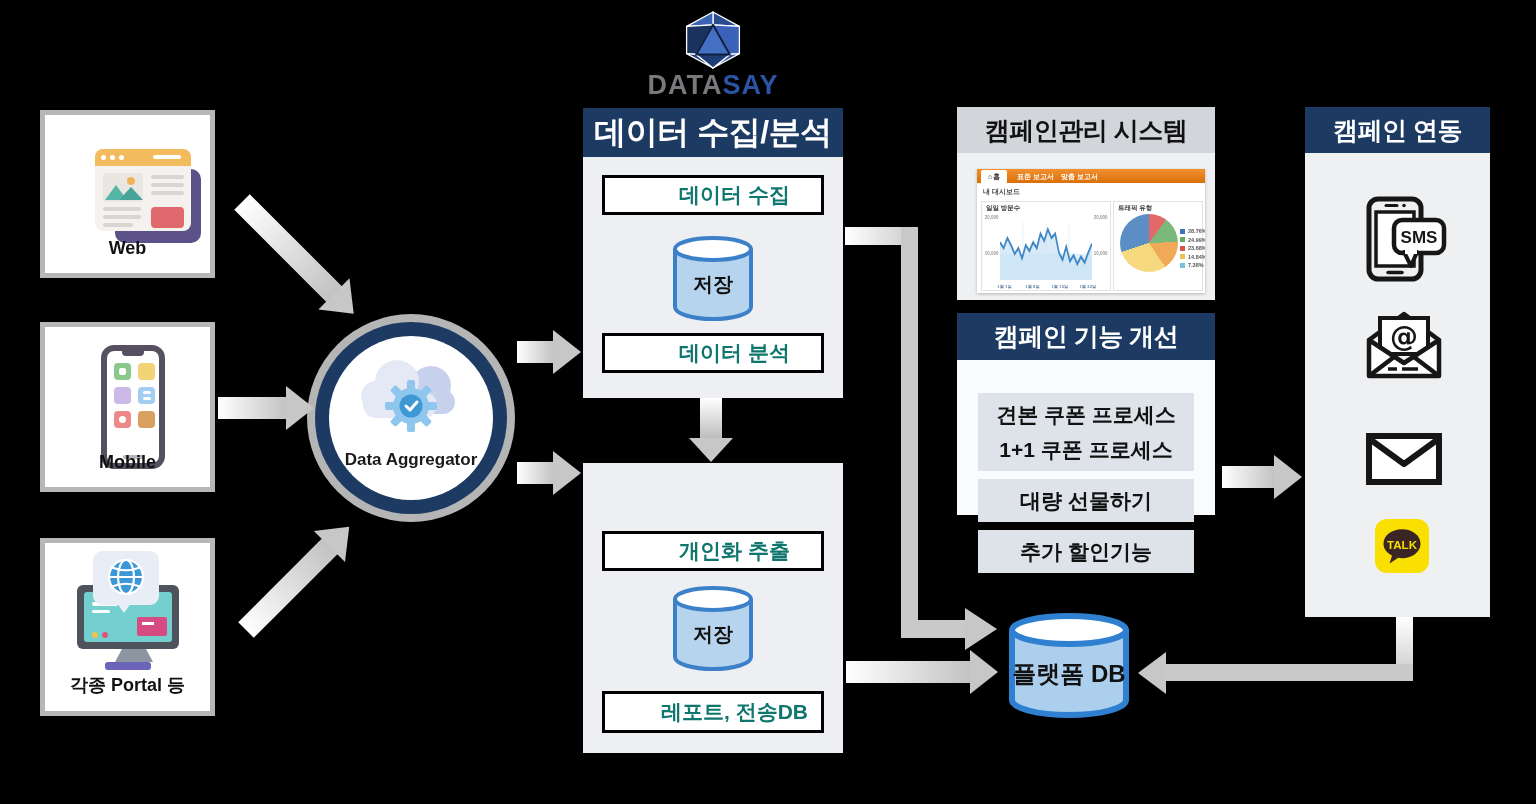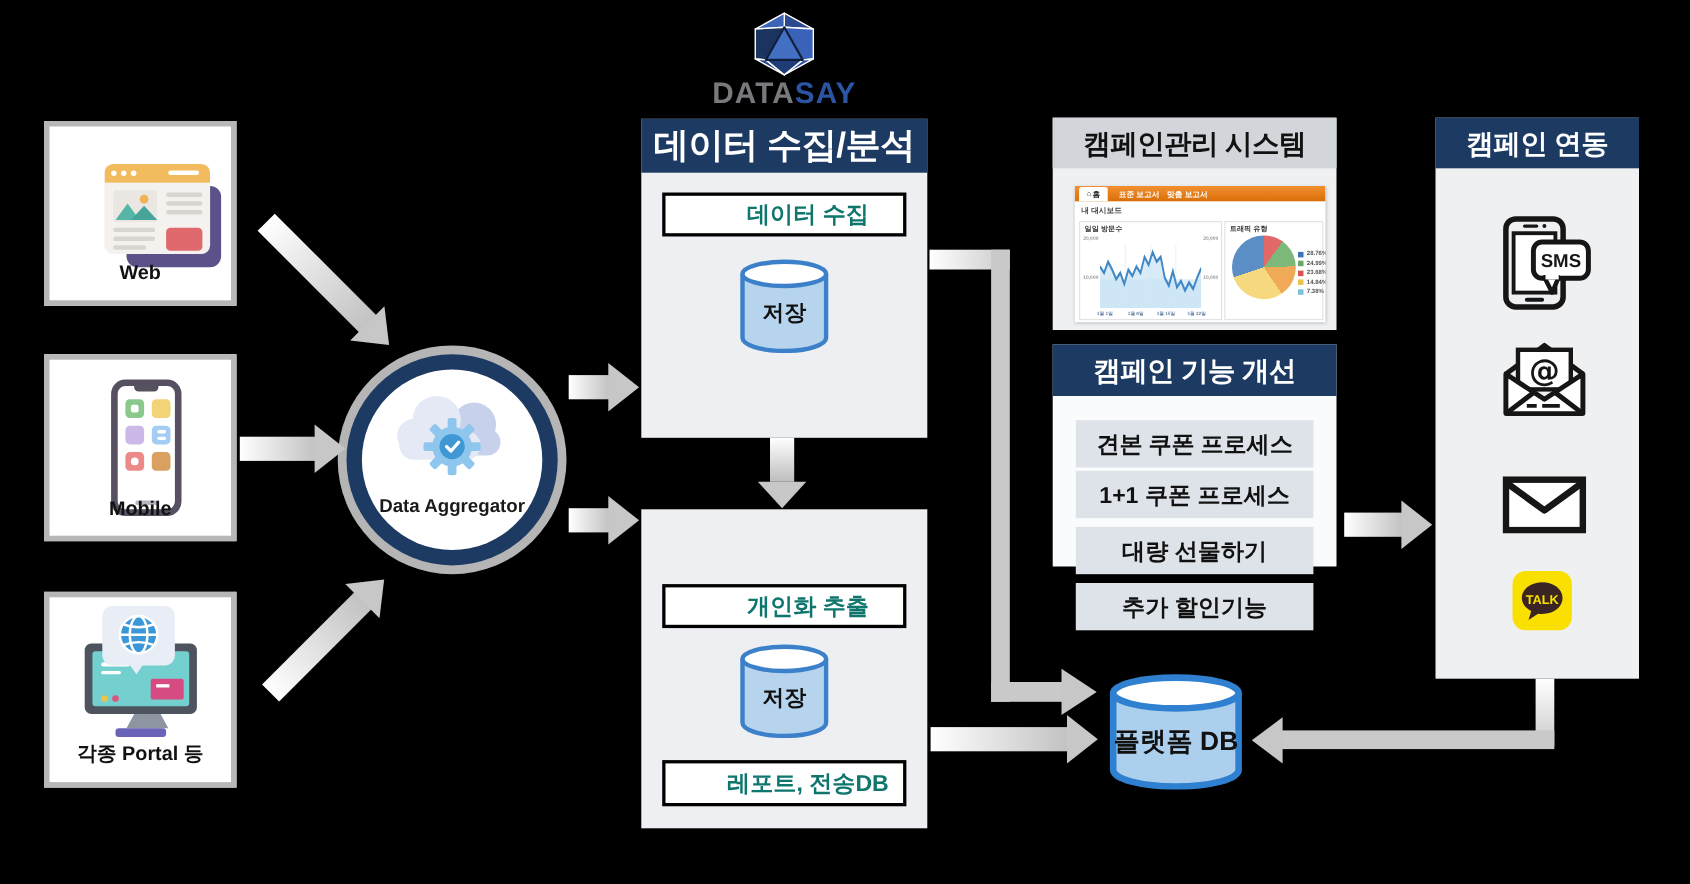--- a/index.html
+++ b/index.html
@@ -256,20 +256,21 @@
   <div class="abs panel" style="left:583px;top:108px;width:260px;height:290px;background:#edeff2;">
     <div class="panel-header navy" style="height:49px;">데이터 수집/분석</div>
     <div class="white-box" style="left:19px;top:67px;width:222px;height:40px;">데이터 수집</div>
     <div class="abs" style="left:87px;top:127px;width:86px;height:86px;">
       <svg width="86" height="86" viewBox="0 0 86 86">
         <path d="M5 14 v58 a38 12 0 0 0 76 0 V14" fill="#b7d4ee" stroke="#3b80c9" stroke-width="4"></path>
         <ellipse cx="43" cy="14" rx="38" ry="11" fill="#fff" stroke="#3b80c9" stroke-width="4"></ellipse>
       </svg>
       <div class="cyl-label" style="top:36px;font-size:20px;">저장</div>
     </div>
+    <div class="white-box" style="left:19px;top:225px;width:222px;height:40px;">데이터 분석</div>
   </div>
 
   <div class="arrow-down" style="left:689px;top:398px;">
       <div class="shaft"></div>
       <div class="head"></div>
     </div>
 
   <div class="abs panel" style="left:583px;top:463px;width:260px;height:290px;background:#edeff2;">
     <div class="white-box" style="left:19px;top:68px;width:222px;height:40px;">개인화 추출</div>
     <div class="abs" style="left:87px;top:122px;width:86px;height:86px;">
@@ -352,21 +353,21 @@
         <div class="legend-row">
             <div class="legend-sq" style="background: rgb(123, 192, 222);"></div>
             <div class="legend-tx">7.38%</div>
           </div>
       </div>
     </div>
   </div>
 
   <div class="abs panel" style="left:957px;top:313px;width:258px;height:202px;background:#fafbfc;">
     <div class="panel-header navy" style="height:47px;font-size:25px;">캠페인 기능 개선</div>
-    <div class="gray-item" style="left:21px;top:69px;width:216px;height:43px;font-family:Liberation Serif, serif;">견본 쿠폰 프로세스</div>
+    <div class="gray-item" style="left:21px;top:80px;width:216px;height:43px;">견본 쿠폰 프로세스</div>
     <div class="gray-item" style="left:21px;top:115px;width:216px;height:43px;">1+1 쿠폰 프로세스</div>
     <div class="gray-item" style="left:21px;top:166px;width:216px;height:43px;">대량 선물하기</div>
     <div class="gray-item" style="left:21px;top:217px;width:216px;height:43px;">추가 할인기능</div>
   </div>
 
   <div class="arrow" style="left:1222px;top:455px;width:80px;">
       <div class="shaft"></div>
       <div class="head"></div>
     </div>
 

